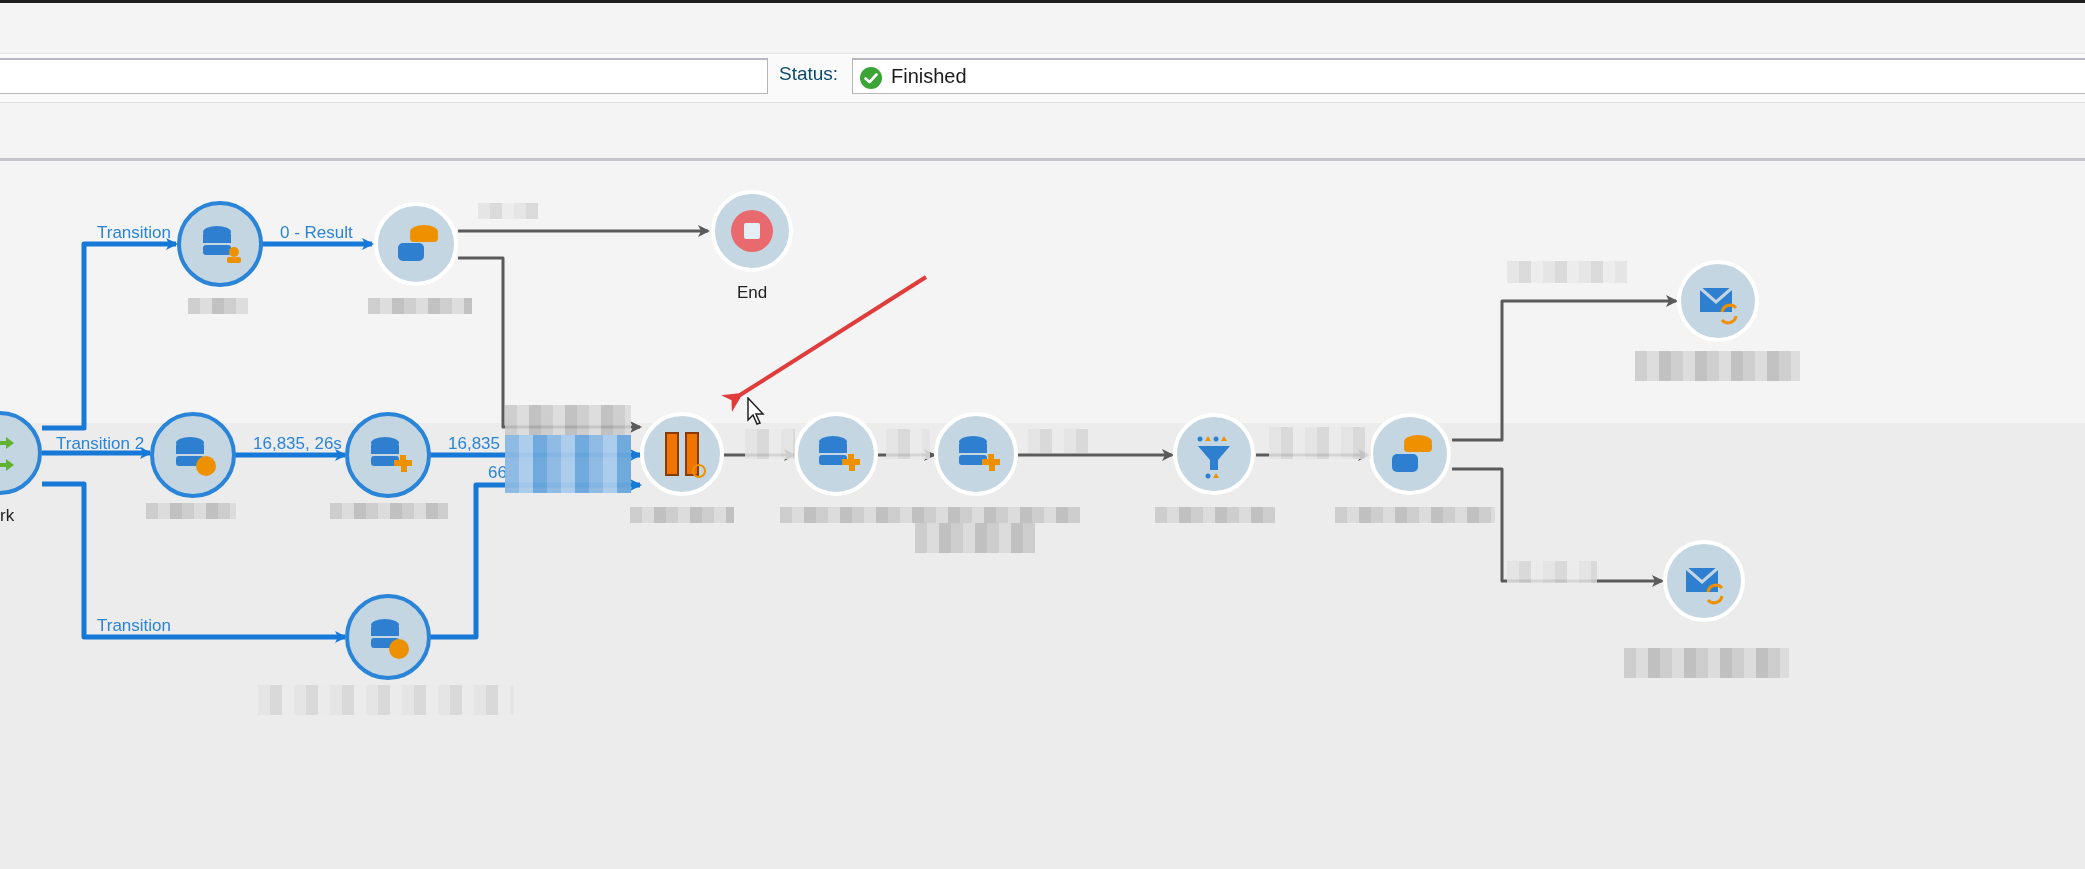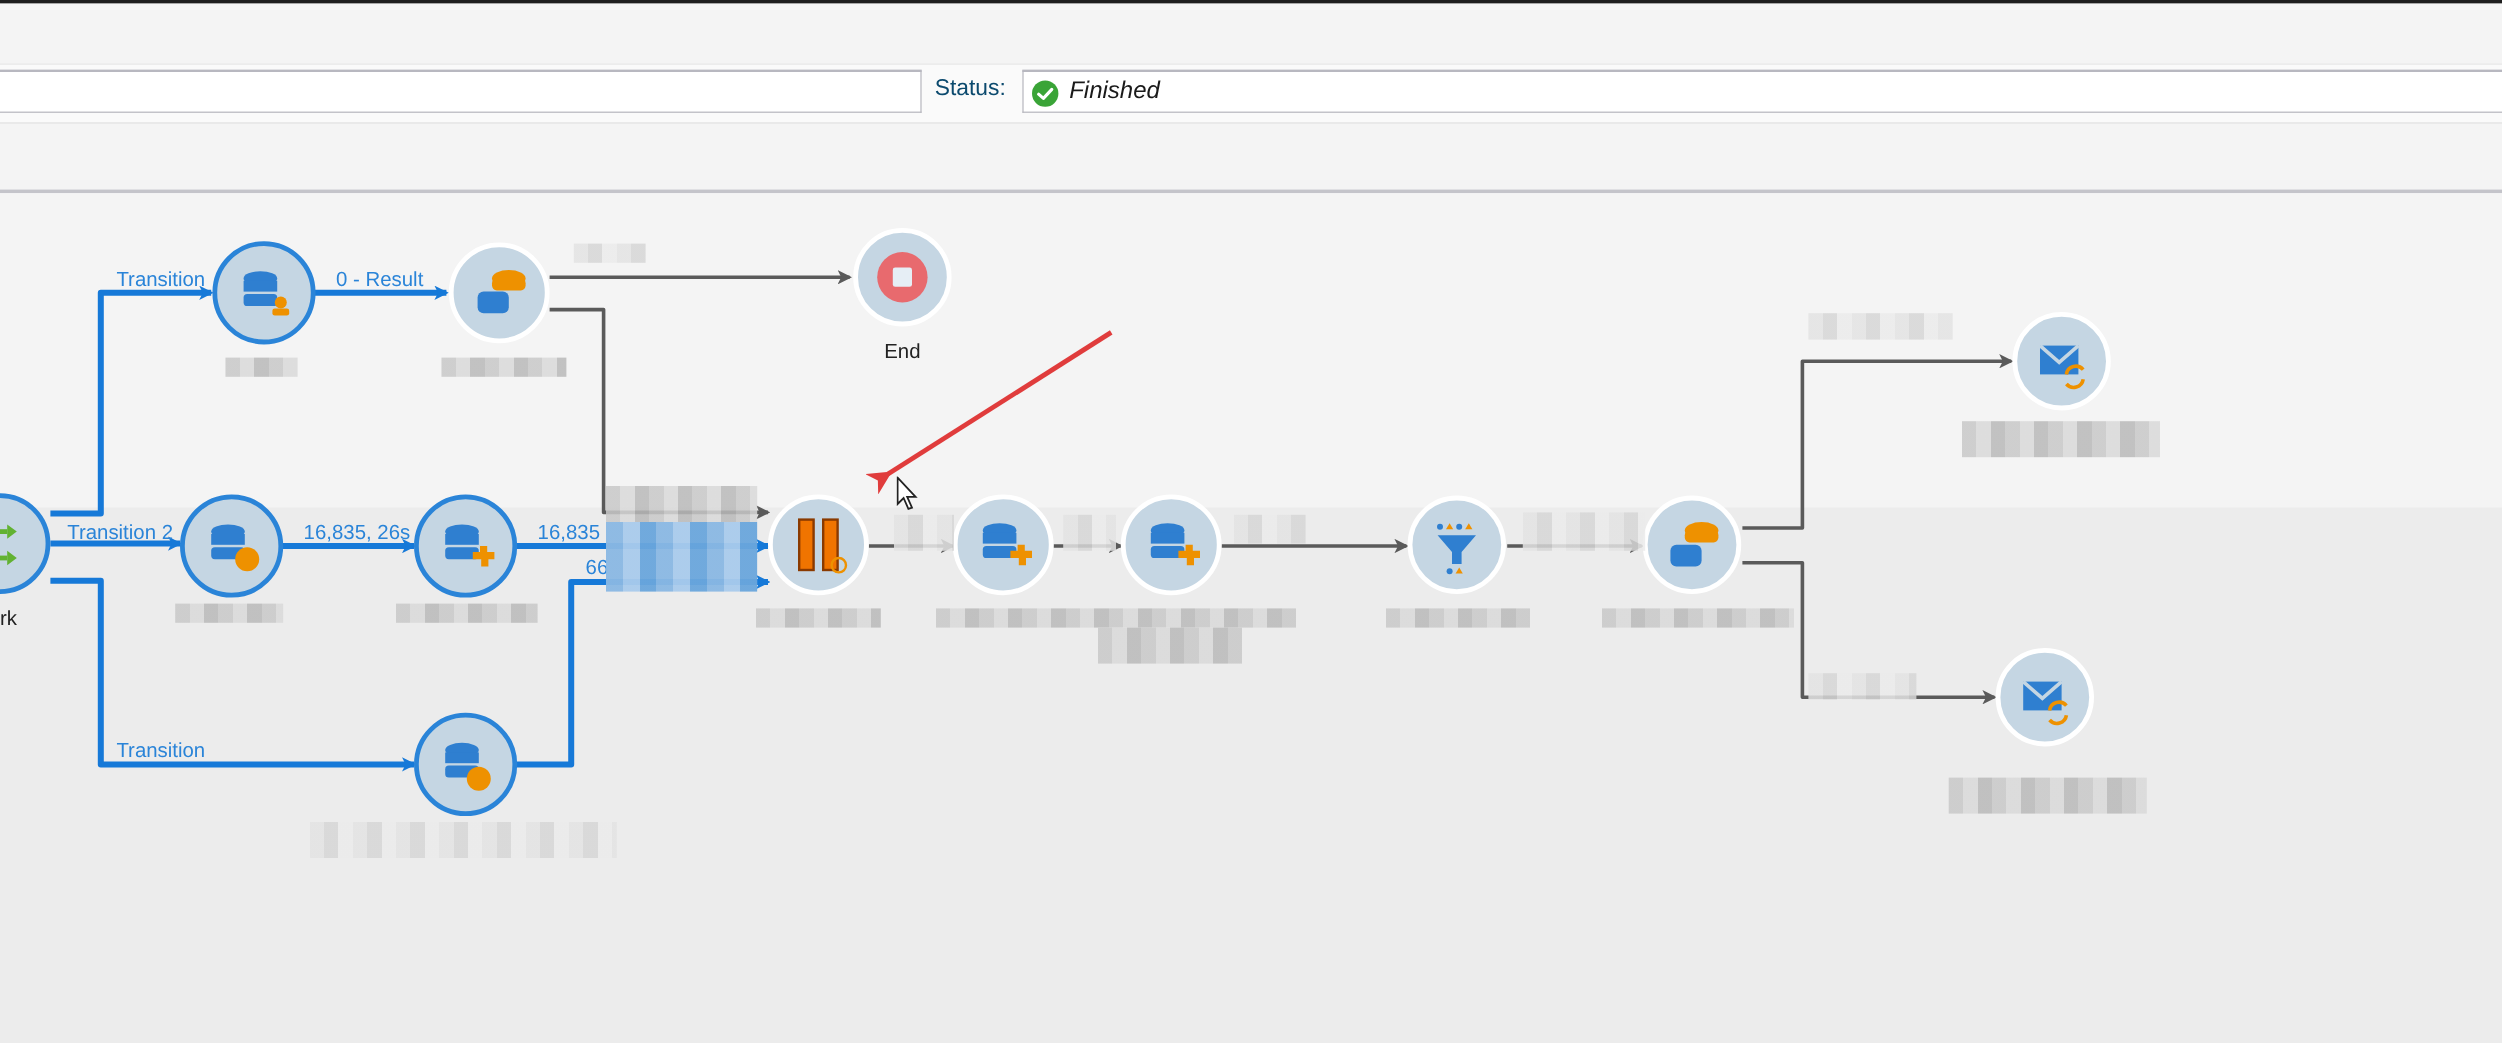--- a/index.html
+++ b/index.html
@@ -15,21 +15,21 @@
     position:absolute; left:-2px; top:4px; width:770px; height:36px;
     background:#fff; border:1px solid #b5b5bc; border-top:2px solid #b8b8c0; box-sizing:border-box;
   }
   .status-label { position:absolute; left:779px; top:9px; font-size:19px; color:#0c4a6e; }
   .status-field {
     position:absolute; left:852px; top:4px; width:1240px; height:36px;
     background:#fff; border:1px solid #b5b5bc; border-top:2px solid #b8b8c0; box-sizing:border-box;
   }
   .status-icon { position:absolute; left:7px; top:7px; width:22px; height:22px; border-radius:50%; background:#3aa437; }
   .status-icon svg { position:absolute; left:0; top:0; }
-  .status-text { position:absolute; left:38px; top:5px; font-size:20px; color:#1a1a1a;font-style:italic; }
+  .status-text { position:absolute; left:38px; top:5px; font-size:20px; color:#1a1a1a; }
   .toolbar { position:absolute; left:0; top:102px; width:2085px; height:56px; background:#f4f4f4; border-top:1px solid #e2e2e2; border-bottom:1px solid #ffffff; }
   .sep { position:absolute; left:0; top:158px; width:2085px; height:3px; background:#c4c4ca; }
   .canvas { position:absolute; left:0; top:161px; width:2085px; height:736px; }
   .canvas .upper { position:absolute; left:0; top:0; width:2085px; height:262px; background:#f4f4f4; }
   .canvas .lower { position:absolute; left:0; top:262px; width:2085px; height:446px; background:#ececec; }
   svg.flow { position:absolute; left:0; top:0; }
   .lbl { font-family:"Liberation Sans", sans-serif; }
   .blur { position:absolute; background:repeating-linear-gradient(90deg,#c8c8c8 0 12px,#d9d9d9 12px 24px,#b9b9b9 24px 36px); opacity:0.85; }
   .blur.light { background:repeating-linear-gradient(90deg,#e3e3e3 0 12px,#d6d6d6 12px 24px,#ebebeb 24px 36px); }
   .blur.blue { background:repeating-linear-gradient(90deg,#8ab8e3 0 14px,#a9cbec 14px 28px,#6aa6dc 28px 42px); opacity:0.95; }

